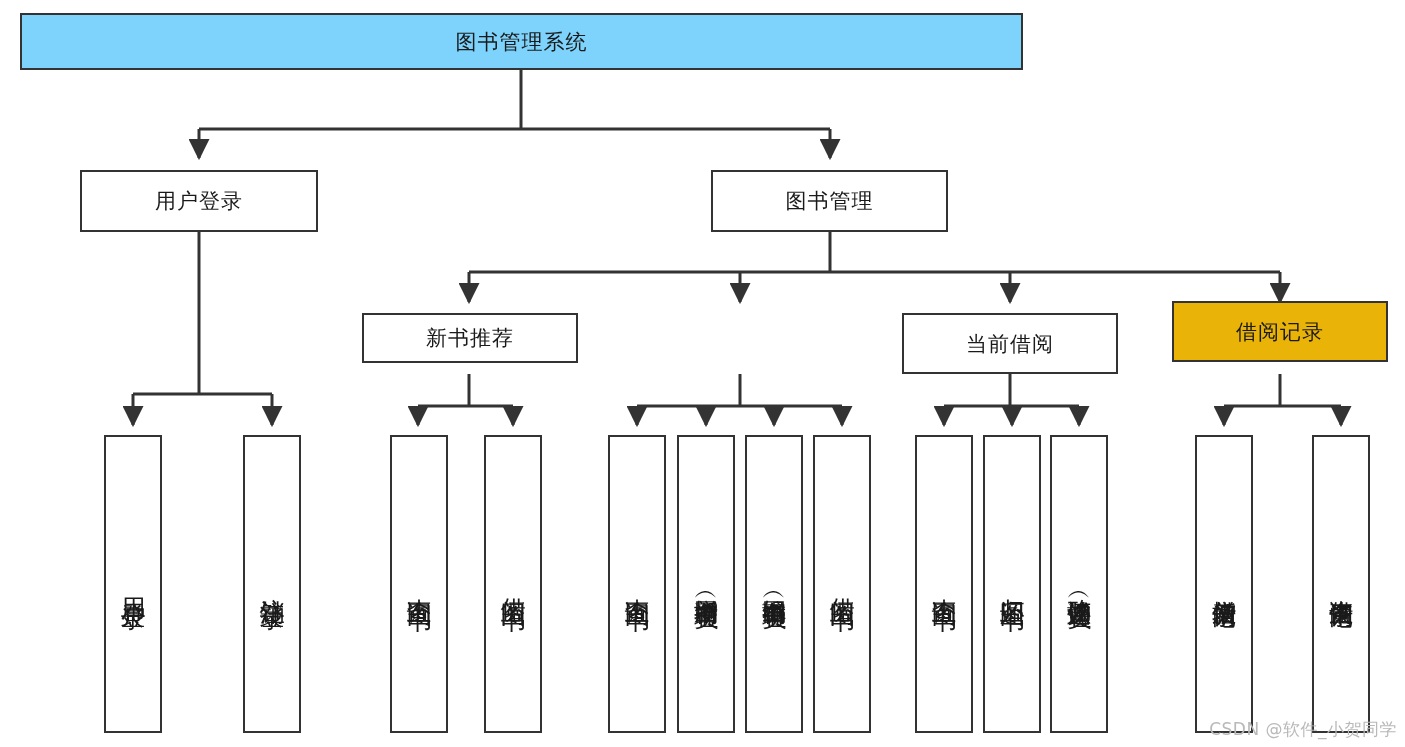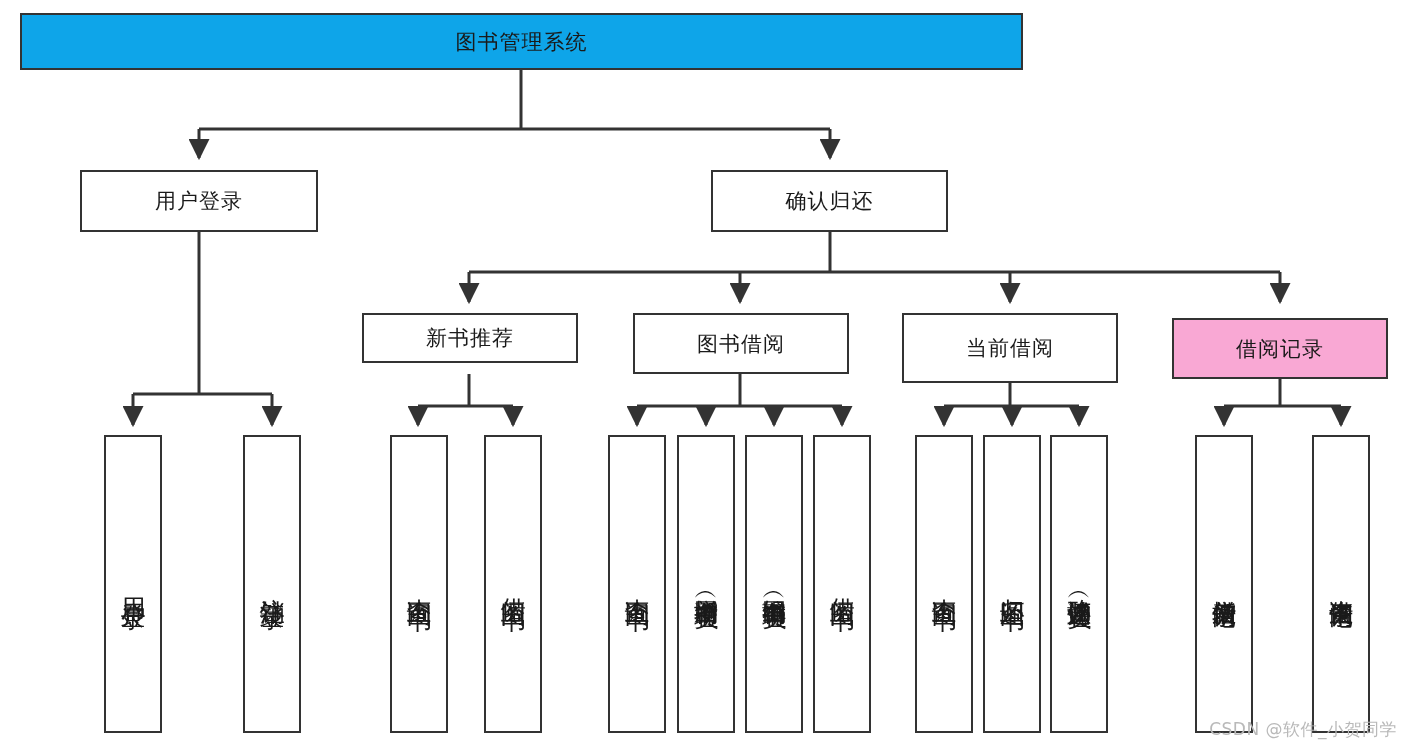--- a/index.html
+++ b/index.html
@@ -113,29 +113,28 @@
       <path d="M 1012 406 L 1012 425" marker-end="url(#arrow)"></path>
       <path d="M 1079 406 L 1079 425" marker-end="url(#arrow)"></path>
 
       <path d="M 1280 374 L 1280 406"></path>
       <path d="M 1224 406 L 1341 406"></path>
       <path d="M 1224 406 L 1224 425" marker-end="url(#arrow)"></path>
       <path d="M 1341 406 L 1341 425" marker-end="url(#arrow)"></path>
     </g>
   </svg>
 
-  <div class="node node-h" style="left: 20px; top: 13px; width: 1003px; height: 57px; border-color: rgb(51, 51, 51); background: #0ea5e9; color: rgb(26, 26, 26);">图书管理系统</div>
+  <div class="node node-h" style="left: 20px; top: 13px; width: 1003px; height: 57px; border-color: rgb(51, 51, 51); background: #7dd3fc; color: rgb(26, 26, 26);">图书管理系统</div>
 
   <div class="node node-h" style="left: 80px; top: 170px; width: 238px; height: 62px; border-color: rgb(51, 51, 51); background: rgb(255, 255, 255); color: rgb(26, 26, 26);">用户登录</div>
-  <div class="node node-h" style="left: 711px; top: 170px; width: 237px; height: 62px; border-color: rgb(51, 51, 51); background: rgb(255, 255, 255); color: rgb(26, 26, 26);">确认归还</div>
+  <div class="node node-h" style="left: 711px; top: 170px; width: 237px; height: 62px; border-color: rgb(51, 51, 51); background: rgb(255, 255, 255); color: rgb(26, 26, 26);">图书管理</div>
 
   <div class="node node-h" style="left: 362px; top: 313px; width: 216px; height: 50px; border-color: rgb(51, 51, 51); background: rgb(255, 255, 255); color: rgb(26, 26, 26);">新书推荐</div>
-  <div class="node node-h" style="left: 633px; top: 313px; width: 216px; height: 61px; border-color: rgb(51, 51, 51); background: rgb(255, 255, 255); color: rgb(26, 26, 26);">图书借阅</div>
-  <div class="node node-h" style="left: 902px; top: 313px; width: 216px; height: 70px; border-color: rgb(51, 51, 51); background: rgb(255, 255, 255); color: rgb(26, 26, 26);">当前借阅</div>
-  <div class="node node-h" style="left: 1172px; top: 318px; width: 216px; height: 61px; border-color: rgb(51, 51, 51); background: #f9a8d4; color: rgb(26, 26, 26);">借阅记录</div>
+  <div class="node node-h" style="left: 902px; top: 313px; width: 216px; height: 61px; border-color: rgb(51, 51, 51); background: rgb(255, 255, 255); color: rgb(26, 26, 26);">当前借阅</div>
+  <div class="node node-h" style="left: 1172px; top: 301px; width: 216px; height: 61px; border-color: rgb(51, 51, 51); background: #eab308; color: rgb(26, 26, 26);">借阅记录</div>
 
   <div class="node node-v" style="left: 104px; top: 435px; width: 58px; height: 298px; border-color: rgb(51, 51, 51); background: rgb(255, 255, 255); color: rgb(26, 26, 26);">用户登录</div>
   <div class="node node-v" style="left: 243px; top: 435px; width: 58px; height: 298px; border-color: rgb(51, 51, 51); background: rgb(255, 255, 255); color: rgb(26, 26, 26);">注销登录</div>
   <div class="node node-v" style="left: 390px; top: 435px; width: 58px; height: 298px; border-color: rgb(51, 51, 51); background: rgb(255, 255, 255); color: rgb(26, 26, 26);">查询图书</div>
   <div class="node node-v" style="left: 484px; top: 435px; width: 58px; height: 298px; border-color: rgb(51, 51, 51); background: rgb(255, 255, 255); color: rgb(26, 26, 26);">借阅图书</div>
   <div class="node node-v" style="left: 608px; top: 435px; width: 58px; height: 298px; border-color: rgb(51, 51, 51); background: rgb(255, 255, 255); color: rgb(26, 26, 26);">查询图书</div>
   <div class="node node-v tight" style="left: 677px; top: 435px; width: 58px; height: 298px; border-color: rgb(51, 51, 51); background: rgb(255, 255, 255); color: rgb(26, 26, 26);">新增图书（管理员）</div>
   <div class="node node-v tight" style="left: 745px; top: 435px; width: 58px; height: 298px; border-color: rgb(51, 51, 51); background: rgb(255, 255, 255); color: rgb(26, 26, 26);">编辑图书（管理员）</div>
   <div class="node node-v" style="left: 813px; top: 435px; width: 58px; height: 298px; border-color: rgb(51, 51, 51); background: rgb(255, 255, 255); color: rgb(26, 26, 26);">借阅图书</div>
   <div class="node node-v" style="left: 915px; top: 435px; width: 58px; height: 298px; border-color: rgb(51, 51, 51); background: rgb(255, 255, 255); color: rgb(26, 26, 26);">查询图书</div>

